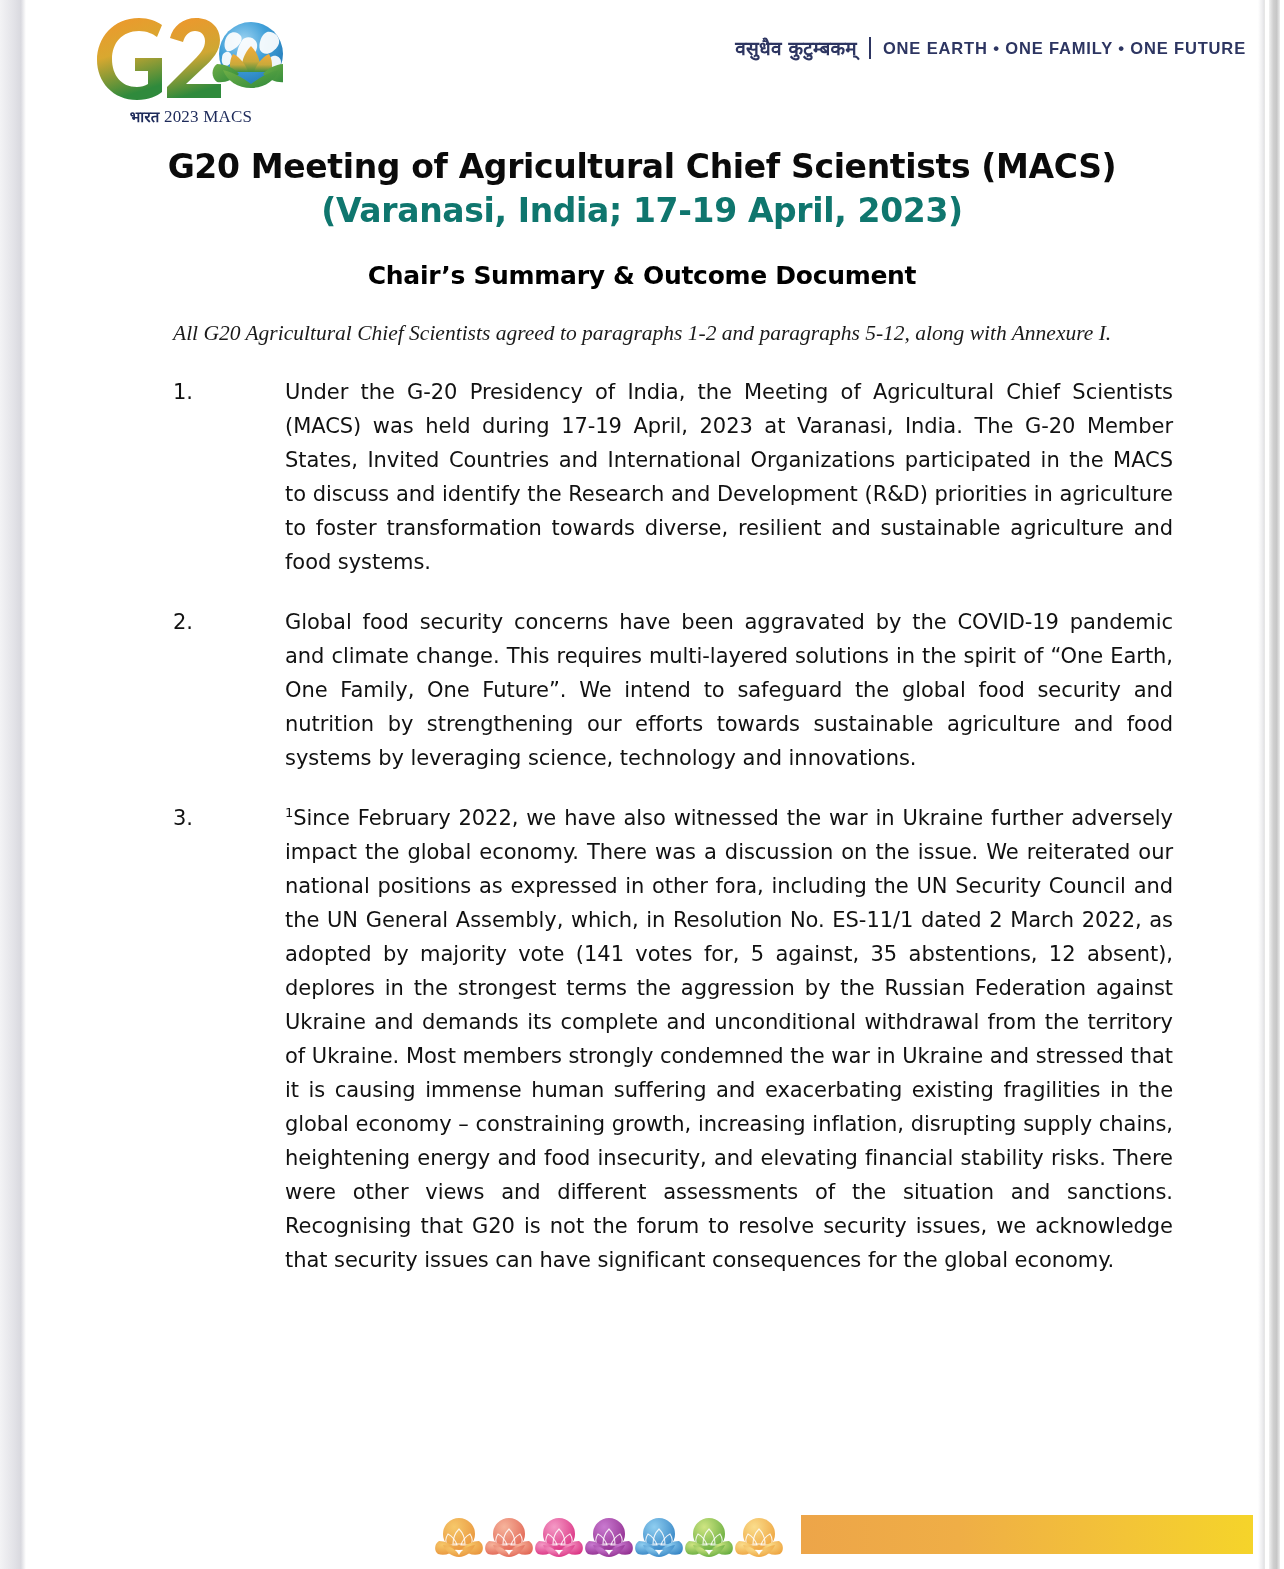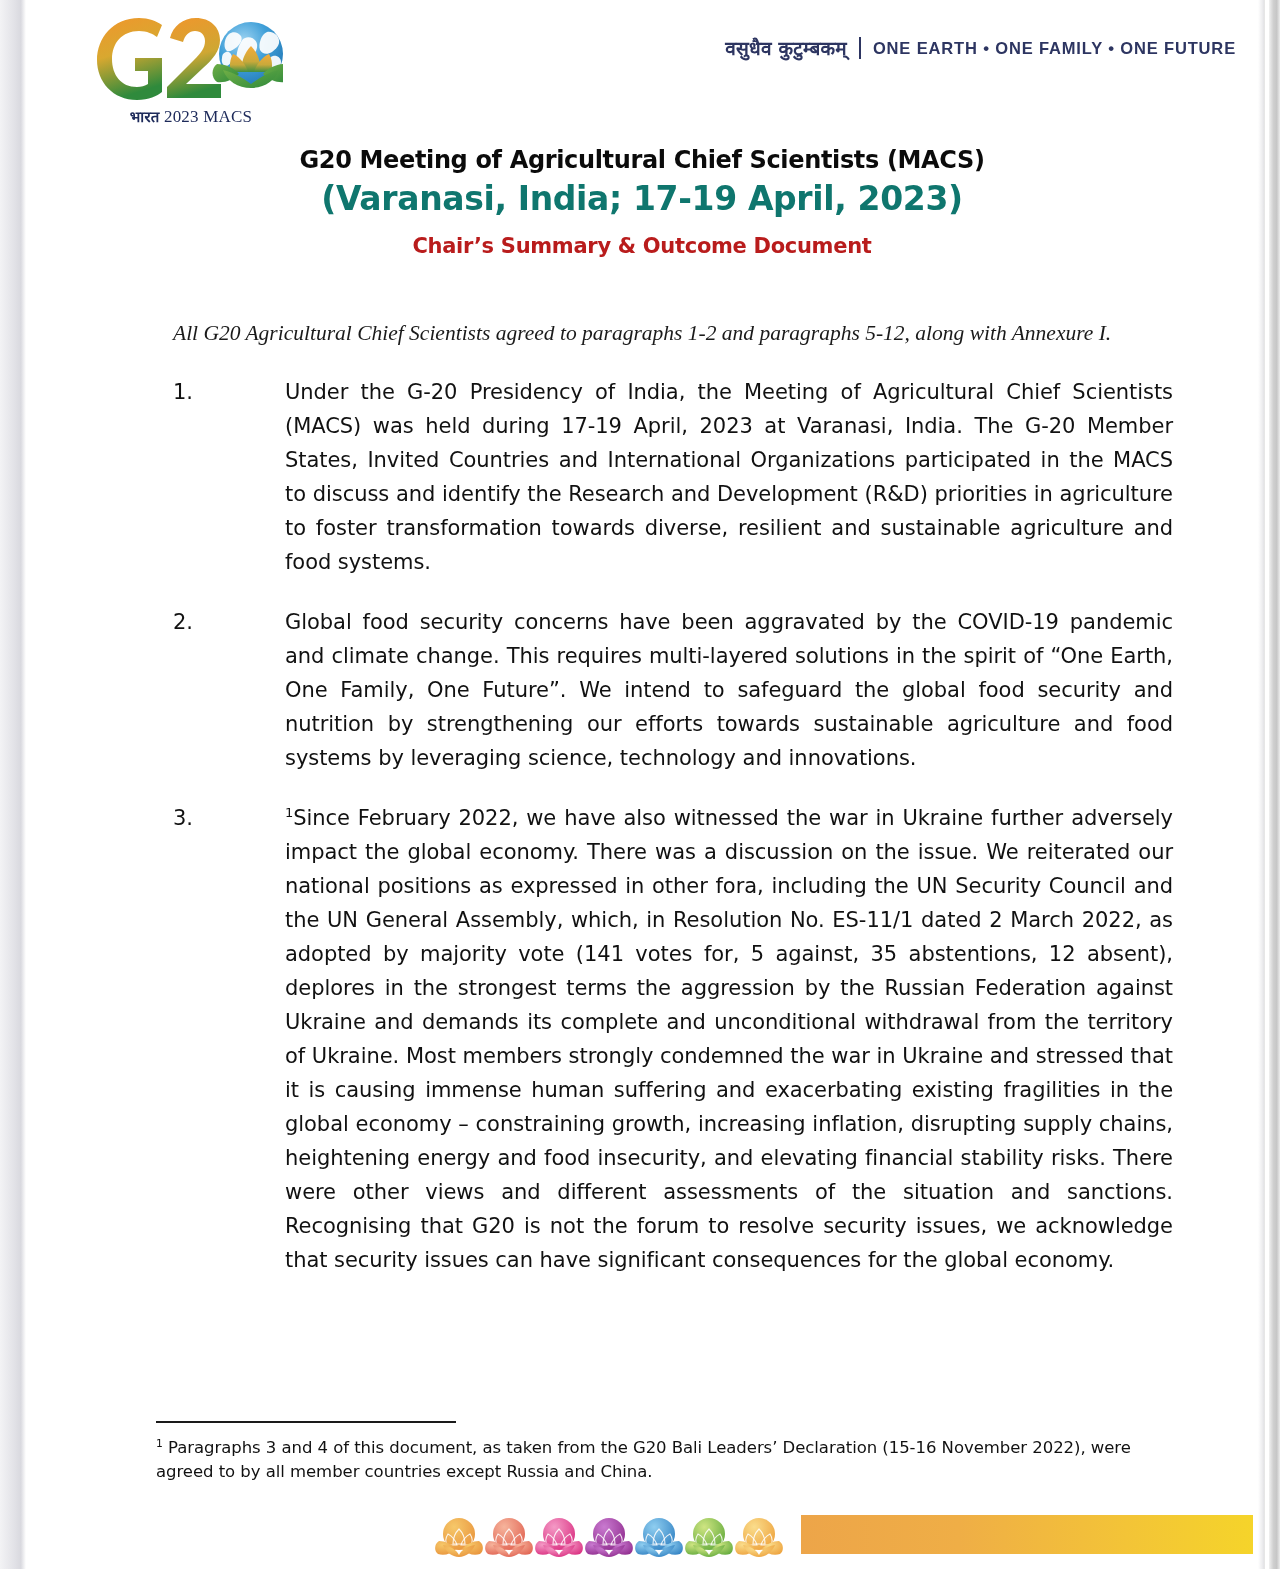--- a/index.html
+++ b/index.html
@@ -83,21 +83,21 @@
   }
   .g20-sub .devanagari {
     font-family: "DejaVu Sans", sans-serif;
     font-size: 15px;
     font-weight: 700;
     text-align: center;
   }
 
   .tagline {
     position: absolute;
-    right: 22px;
+    right: 12px;
     top: 35px;
     display: flex;
     align-items: center;
     gap: 12px;
     color: #2d3561;
   }
   .tagline-sanskrit {
     font-family: "DejaVu Sans", sans-serif;
     font-size: 19px;
     font-weight: 700;
@@ -120,40 +120,40 @@
   }
 
   
   .title-block {
     margin: 0 auto;
     width: 1000px;
     text-align: center;
   }
   .doc-title {
     font-family: "DejaVu Sans", sans-serif;
-    font-size: 24px;
+    font-size: 33px;
     font-weight: 700;
     color: #0b0b0b;
     line-height: 1.32;
     letter-spacing: -0.35px;
   }
   .doc-title-line2 {
     font-family: "DejaVu Sans", sans-serif;
     font-size: 33px;
     font-weight: 700;
     color: #0f766e;
     line-height: 1.32;
     letter-spacing: -0.35px;
   }
   .doc-subtitle {
-    margin-top: 14px;
-    font-family: "DejaVu Sans", sans-serif;
-    font-size: 21px;
-    font-weight: 700;
-    color: #b91c1c;
+    margin-top: 29px;
+    font-family: "DejaVu Sans", sans-serif;
+    font-size: 25px;
+    font-weight: 700;
+    color: #000000;
     letter-spacing: -0.3px;
   }
 
   
   .content {
     position: absolute;
     left: 147px;
     top: 318px;
     width: 1000px;
   }
@@ -347,24 +347,20 @@
       <div class="para-body">Global food security concerns have been aggravated by the COVID-19 pandemic and climate change. This requires multi-layered solutions in the spirit of “One Earth, One Family, One Future”. We intend to safeguard the global food security and nutrition by strengthening our efforts towards sustainable agriculture and food systems by leveraging science, technology and innovations.</div>
     </div>
 
     <div class="para">
       <div class="para-num">3.</div>
       <div class="para-body"><sup>1</sup><span>Since February 2022, we have also witnessed the war in Ukraine further adversely impact the global economy. There was a discussion on the issue. We reiterated our national positions as expressed in other fora, including the UN Security Council and the UN General Assembly, which, in Resolution No. ES-11/1 dated 2 March 2022, as adopted by majority vote (141 votes for, 5 against, 35 abstentions, 12 absent), deplores in the strongest terms the aggression by the Russian Federation against Ukraine and demands its complete and unconditional withdrawal from the territory of Ukraine. Most members strongly condemned the war in Ukraine and stressed that it is causing immense human suffering and exacerbating existing fragilities in the global economy – constraining growth, increasing inflation, disrupting supply chains, heightening energy and food insecurity, and elevating financial stability risks. There were other views and different assessments of the situation and sanctions. Recognising that G20 is not the forum to resolve security issues, we acknowledge that security issues can have significant consequences for the global economy.</span></div>
     </div>
 
   </div>
 
-  <div class="footnote-area">
-    <div class="footnote-rule"></div>
-    <div class="footnote-text"><sup>1</sup> <span>Paragraphs 3 and 4 of this document, as taken from the G20 Bali Leaders’ Declaration (15-16 November 2022), were agreed to by all member countries except Russia and China.</span></div>
-  </div>
 
   <div class="bottom-strip">
     <div class="lotus-row">
       <div class="lotus">
         <svg viewBox="0 0 48 46" width="48" height="46">
           <defs>
               <radialGradient id="lg0" cx="0.35" cy="0.28" r="0.85">
             <stop offset="0%" stop-color="#f6c86a"></stop>
                 <stop offset="100%" stop-color="#e8923a"></stop>
           </radialGradient>

